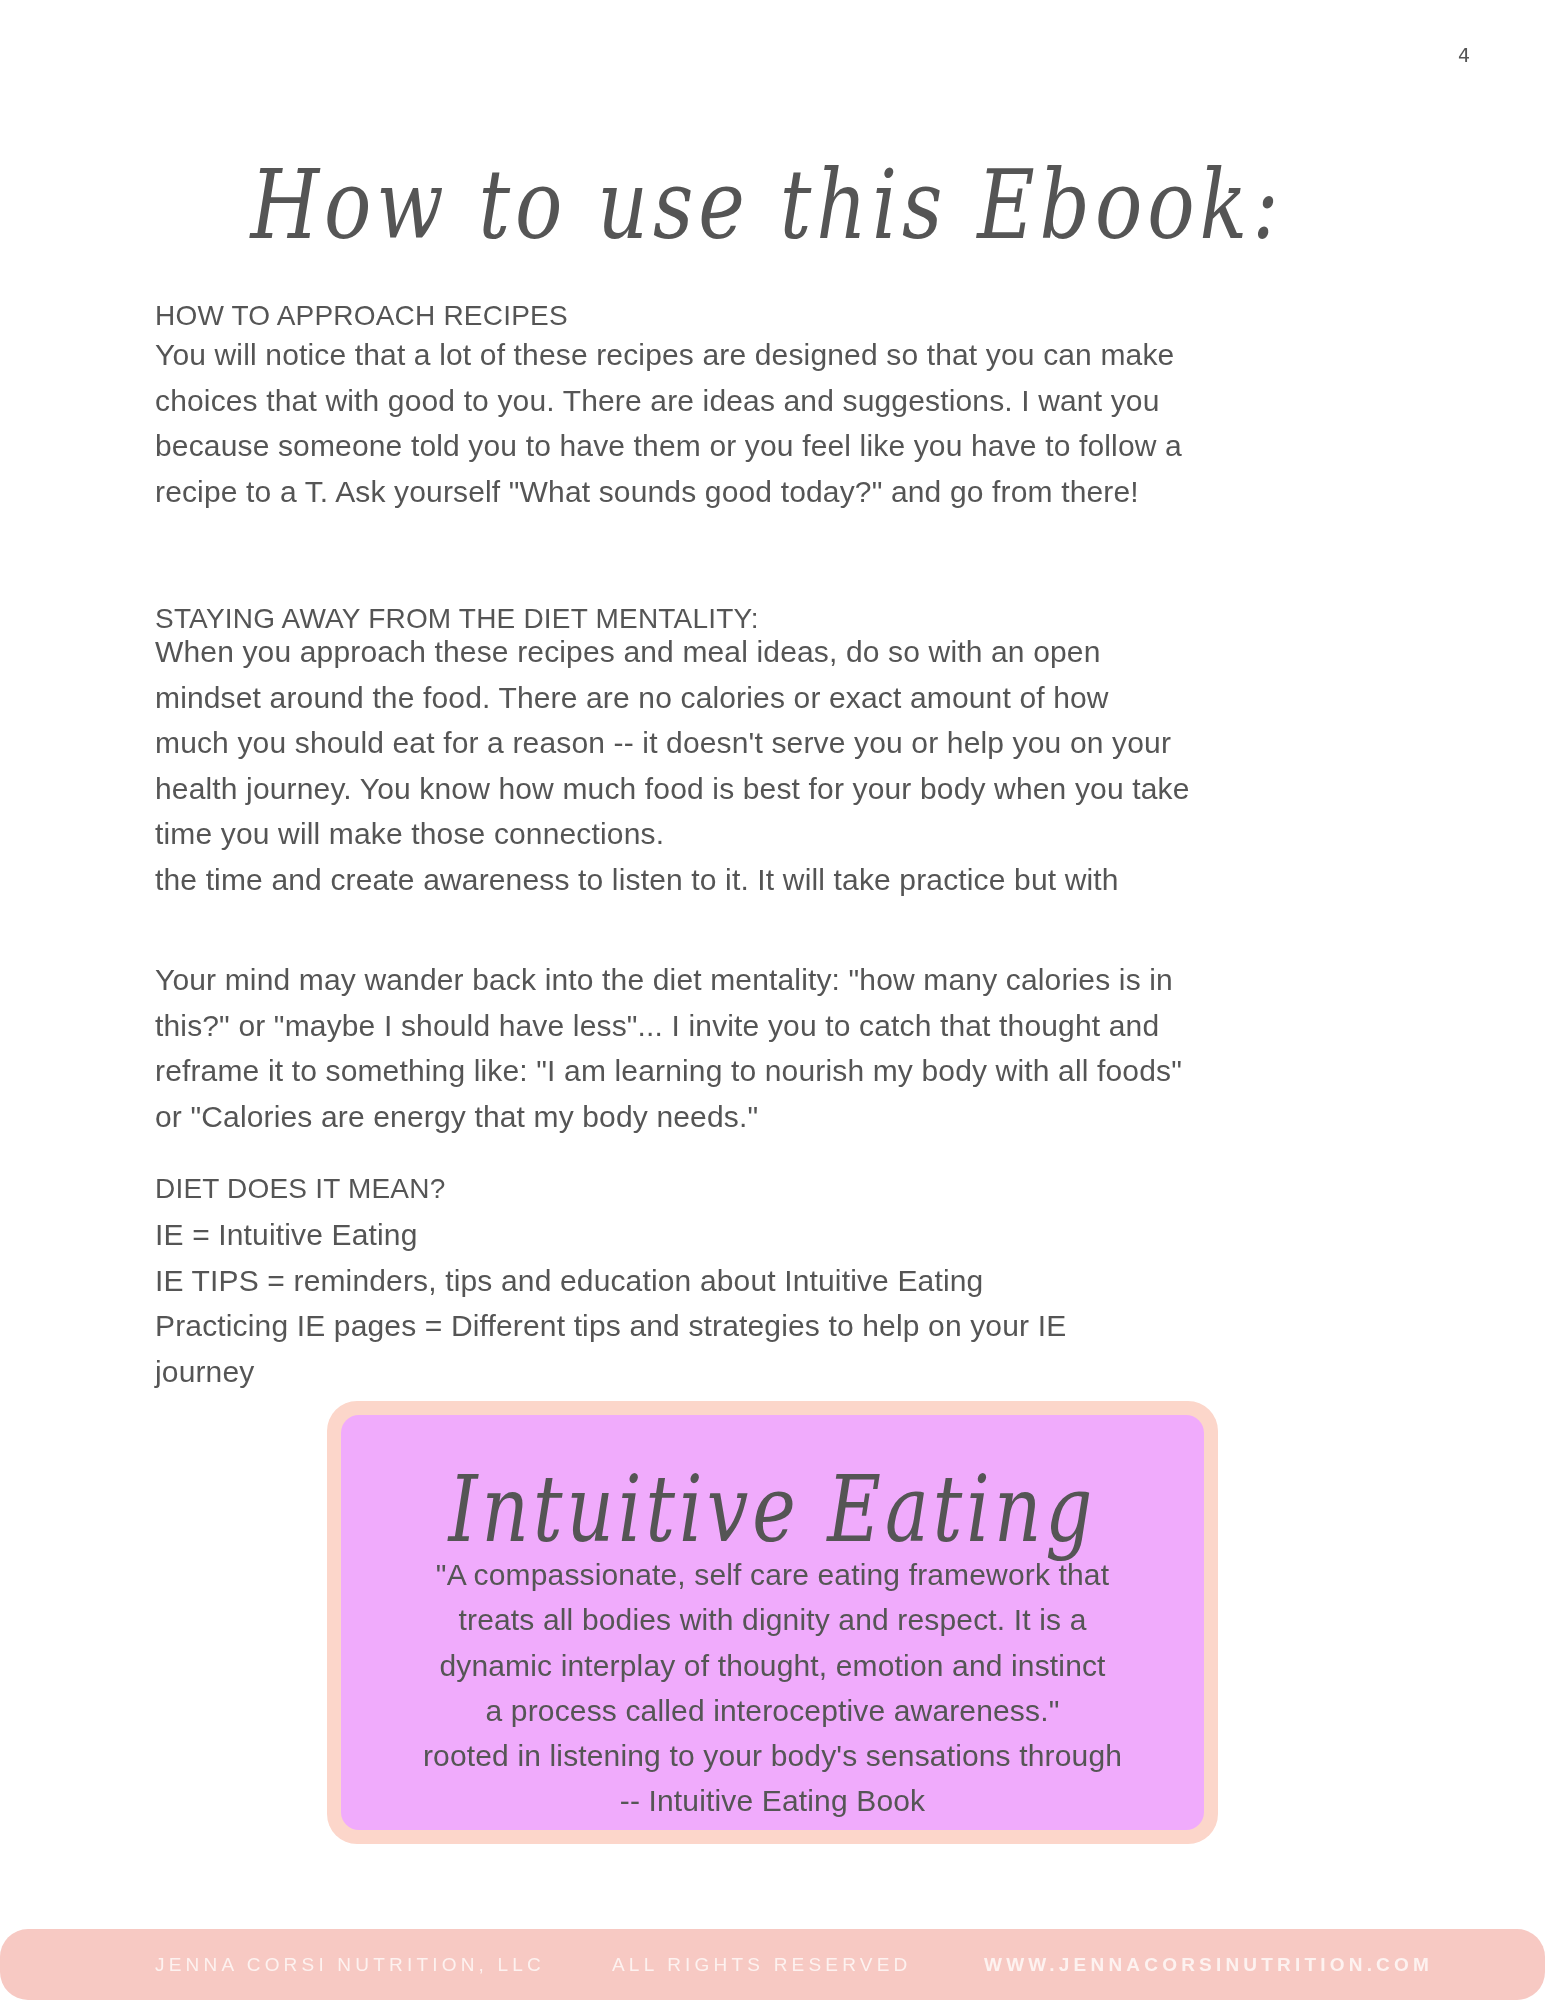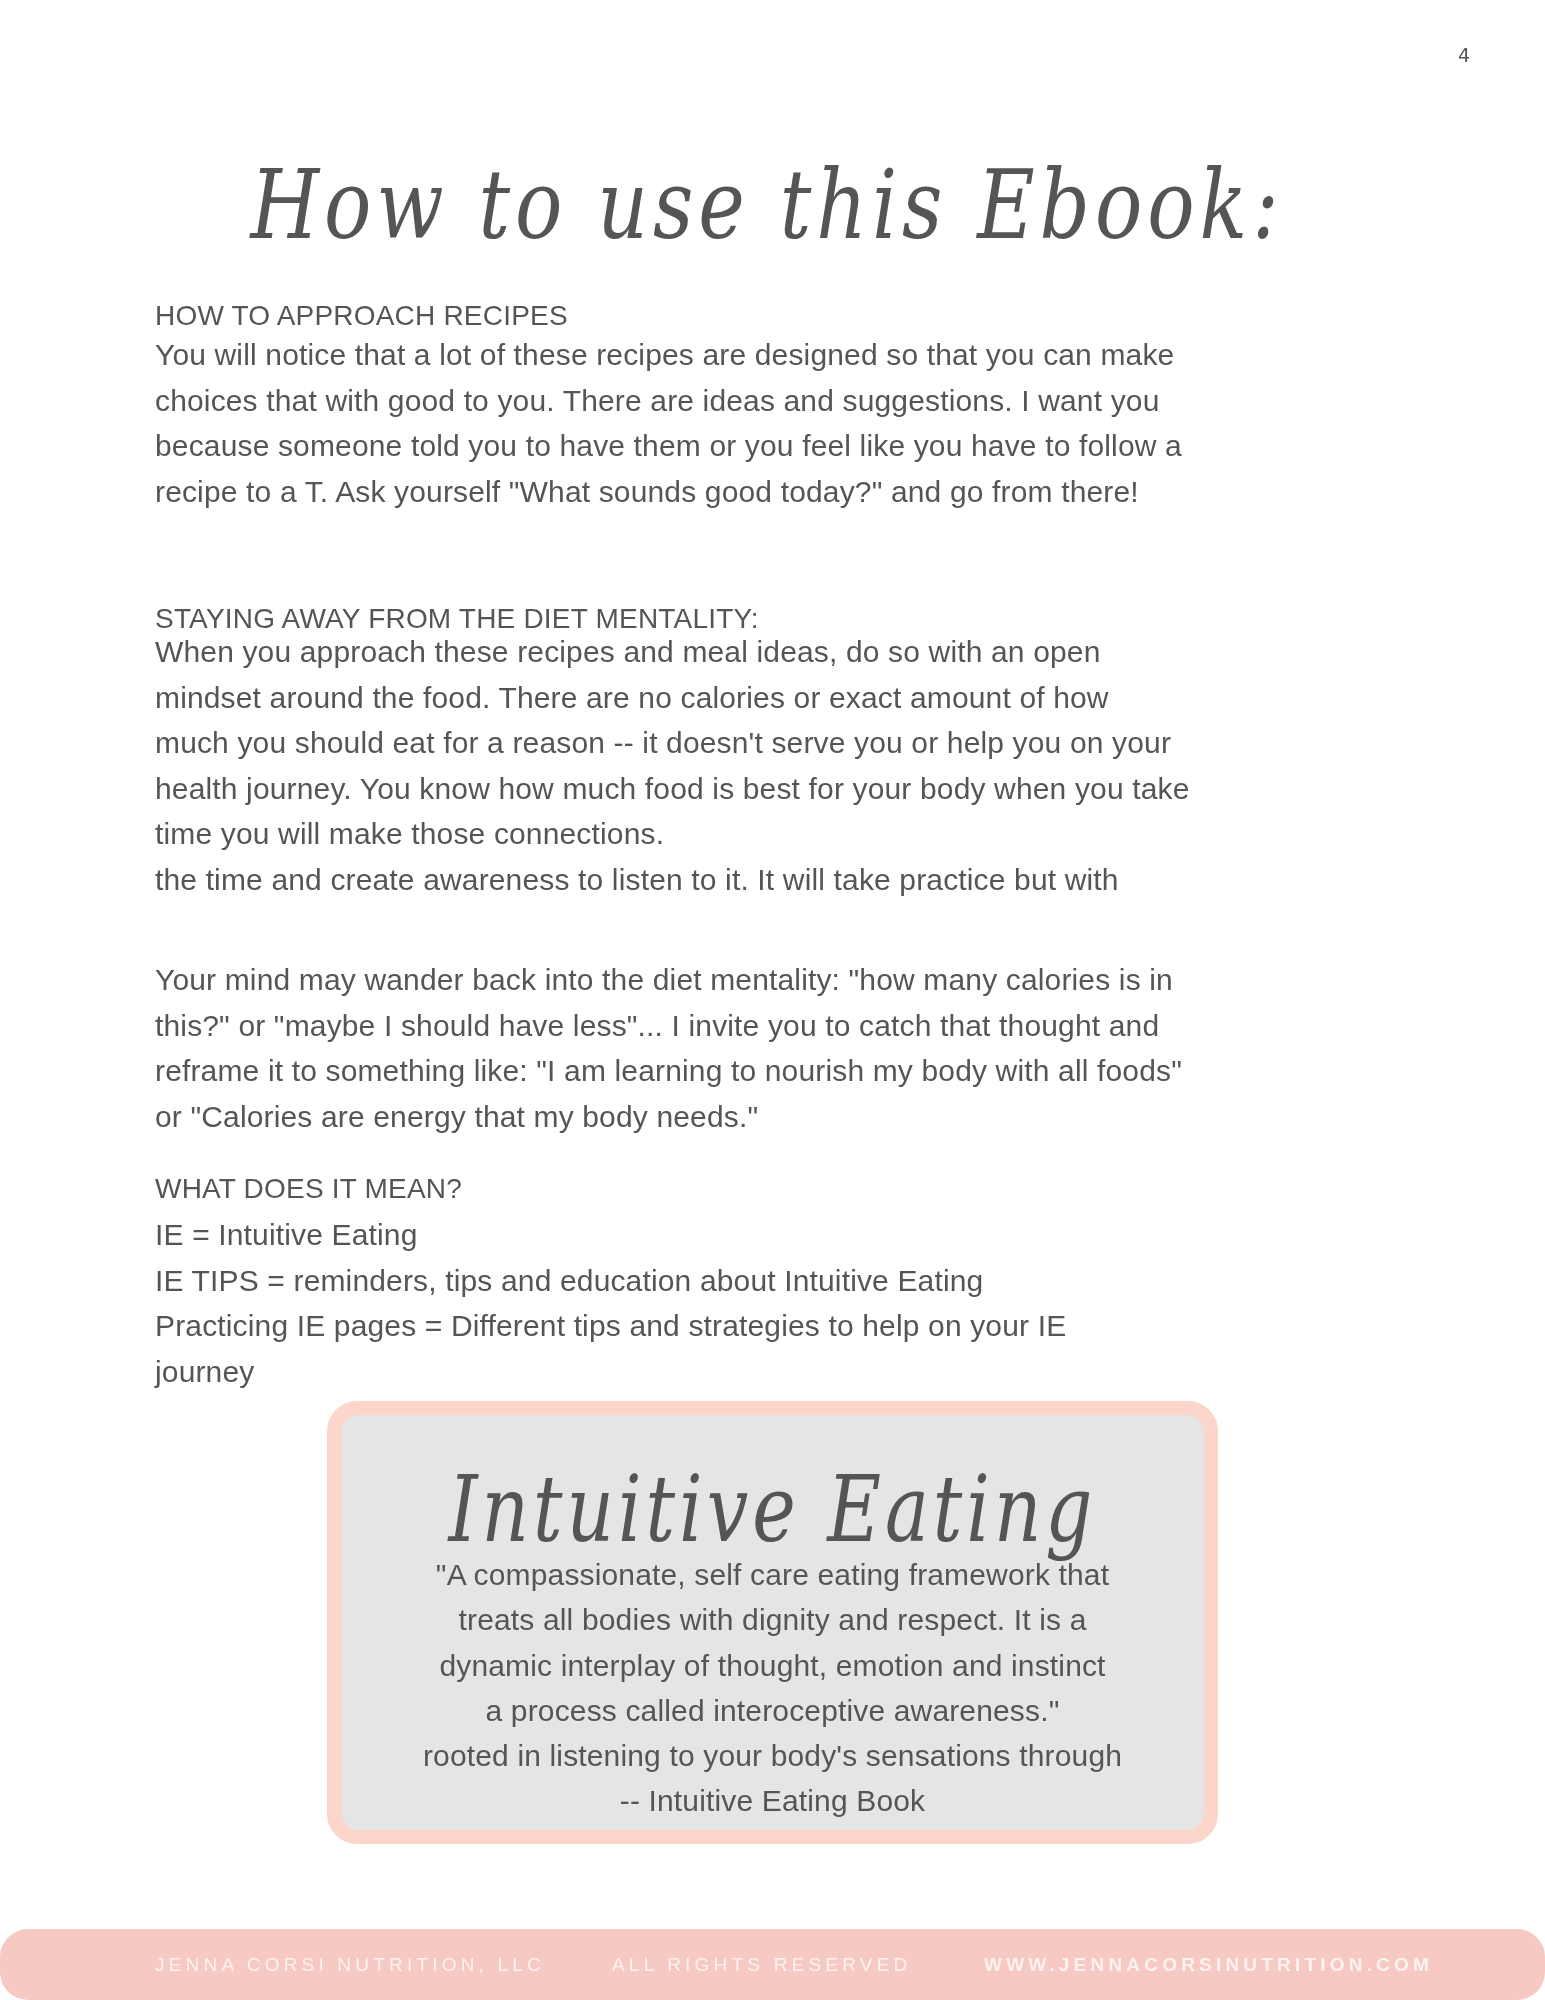--- a/index.html
+++ b/index.html
@@ -69,21 +69,21 @@
     height: 443px;
     box-sizing: border-box;
     background: #fcd6ca;
     border-radius: 30px;
     padding: 14px;
   }
   .quote-inner {
     position: relative;
     width: 100%;
     height: 100%;
-    background: #e5e5e5;
+    background: #f0abfc;
     border-radius: 18px;
   }
   .box-script {
     position: absolute;
     left: 0;
     width: 100%;
     top: 30px;
     height: 130px;
     text-align: center;
     font-family: "DejaVu Serif", serif;
@@ -148,21 +148,21 @@
   <span class="line">time you will make those connections.</span>
   <span class="line">the time and create awareness to listen to it. It will take practice but with</span>
 </div>
 <div class="body-block" style="top:957px;">
   <span class="line">Your mind may wander back into the diet mentality: "how many calories is in</span>
   <span class="line">this?" or "maybe I should have less"... I invite you to catch that thought and</span>
   <span class="line">reframe it to something like: "I am learning to nourish my body with all foods"</span>
   <span class="line">or "Calories are energy that my body needs."</span>
 </div>
 
-<div class="section-heading" style="top:1166px;">WHAT DOES IT MEAN?</div>
+<div class="section-heading" style="top:1166px;">DIET DOES IT MEAN?</div>
 <div class="body-block" style="top:1212px;">
   <span class="line">IE = Intuitive Eating</span>
   <span class="line">IE TIPS = reminders, tips and education about Intuitive Eating</span>
   <span class="line">Practicing IE pages = Different tips and strategies to help on your IE</span>
   <span class="line">journey</span>
 </div>
 
 <div class="quote-box">
   <div class="quote-inner">
     <div class="box-script">Intuitive Eating</div>

